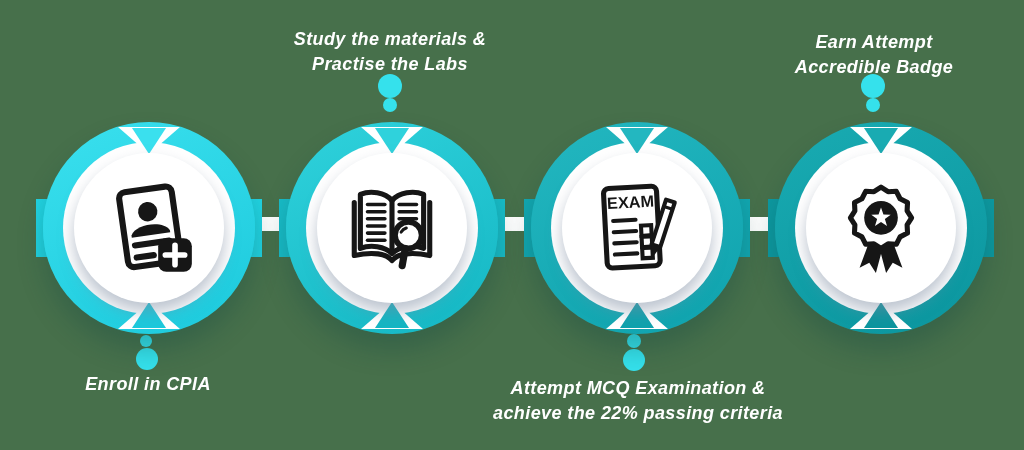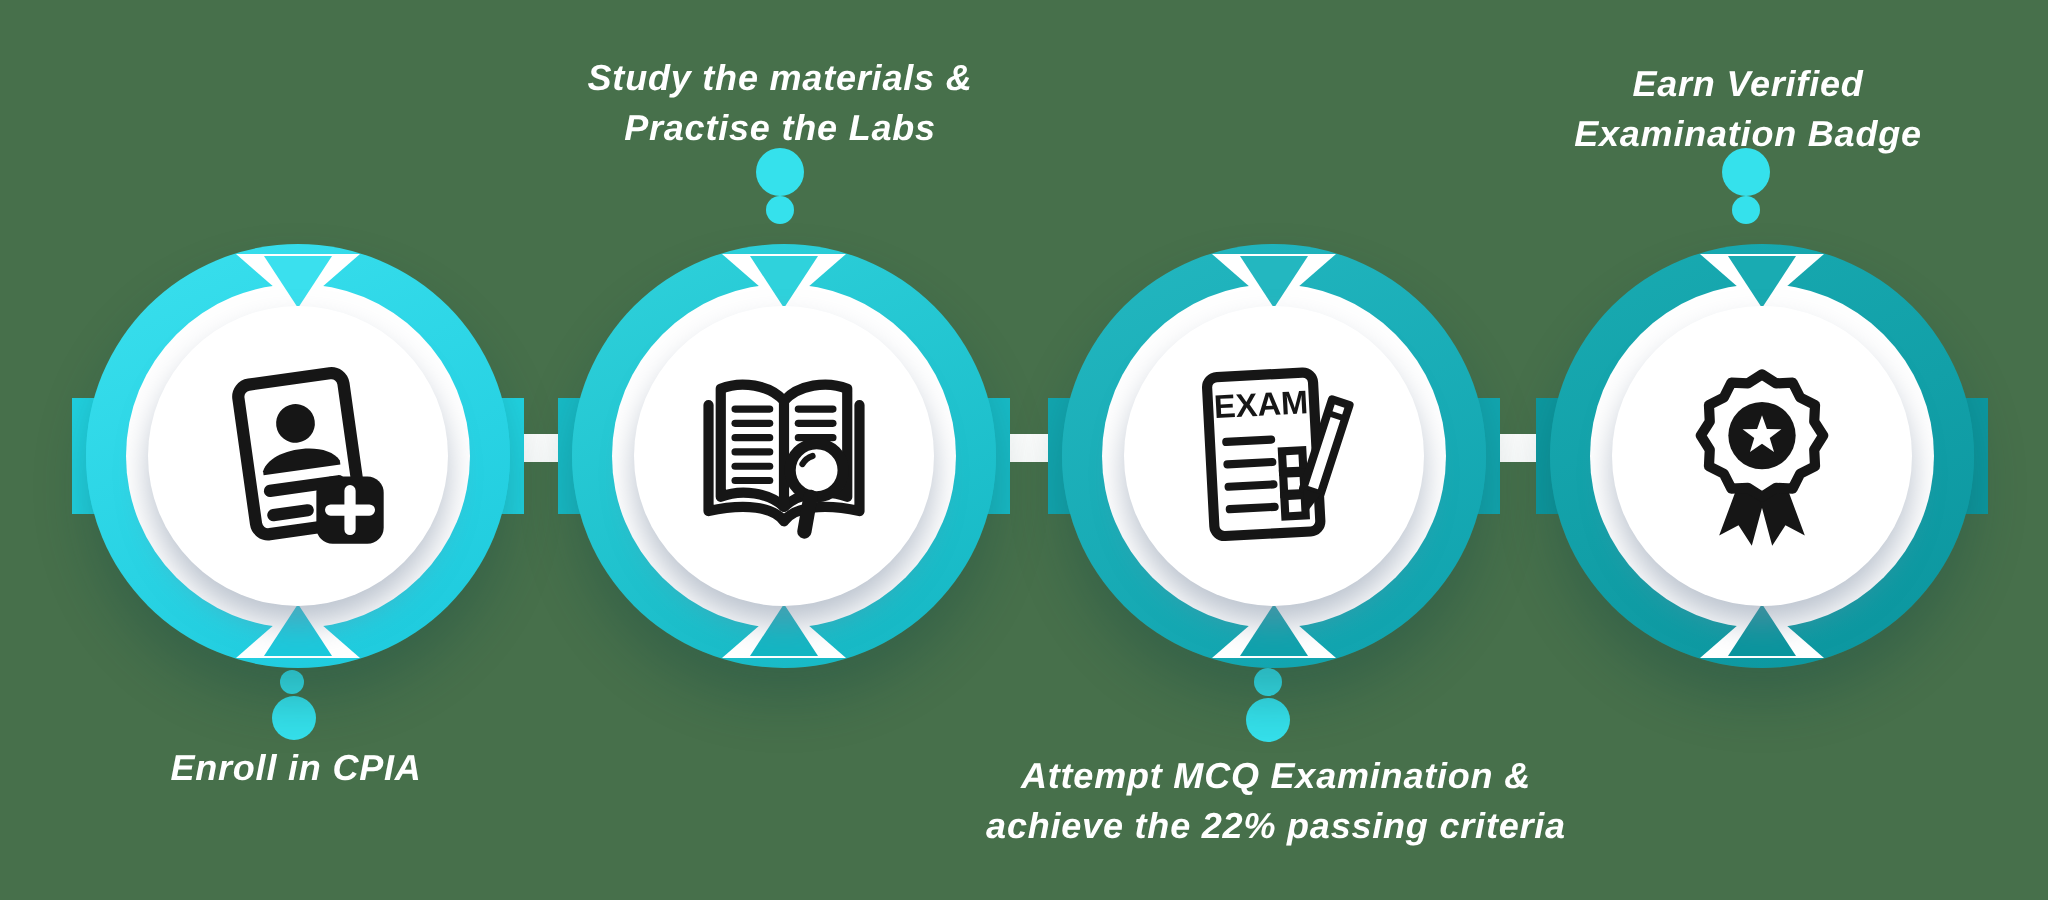--- a/index.html
+++ b/index.html
@@ -45,22 +45,22 @@
   </div>
   <div class="label" style="left:230px;top:27px;width:320px;">
     <div>Study the materials &amp;</div>
     <div>Practise the Labs</div>
   </div>
   <div class="label" style="left:477px;top:376px;width:322px;">
     <div>Attempt MCQ Examination &amp;</div>
     <div>achieve the 22% passing criteria</div>
   </div>
   <div class="label" style="left:724px;top:30px;width:300px;">
-    <div>Earn Verified</div>
-    <div>Examination Badge</div>
+    <div>Earn Attempt</div>
+    <div>Accredible Badge</div>
   </div>
 
   <div class="dot" style="left: 140px; top: 335px; width: 12px; height: 12px; --dot: #35e1ec;"></div>
   <div class="dot" style="left: 136px; top: 348px; width: 22px; height: 22px; --dot: #35e1ec;"></div>
   <div class="dot" style="left: 378px; top: 74px; width: 24px; height: 24px; --dot: #35e1ec;"></div>
   <div class="dot" style="left: 383px; top: 98px; width: 14px; height: 14px; --dot: #35e1ec;"></div>
   <div class="dot" style="left: 627px; top: 334px; width: 14px; height: 14px; --dot: #35e1ec;"></div>
   <div class="dot" style="left: 623px; top: 349px; width: 22px; height: 22px; --dot: #35e1ec;"></div>
   <div class="dot" style="left: 861px; top: 74px; width: 24px; height: 24px; --dot: #35e1ec;"></div>
   <div class="dot" style="left: 866px; top: 98px; width: 14px; height: 14px; --dot: #35e1ec;"></div>

